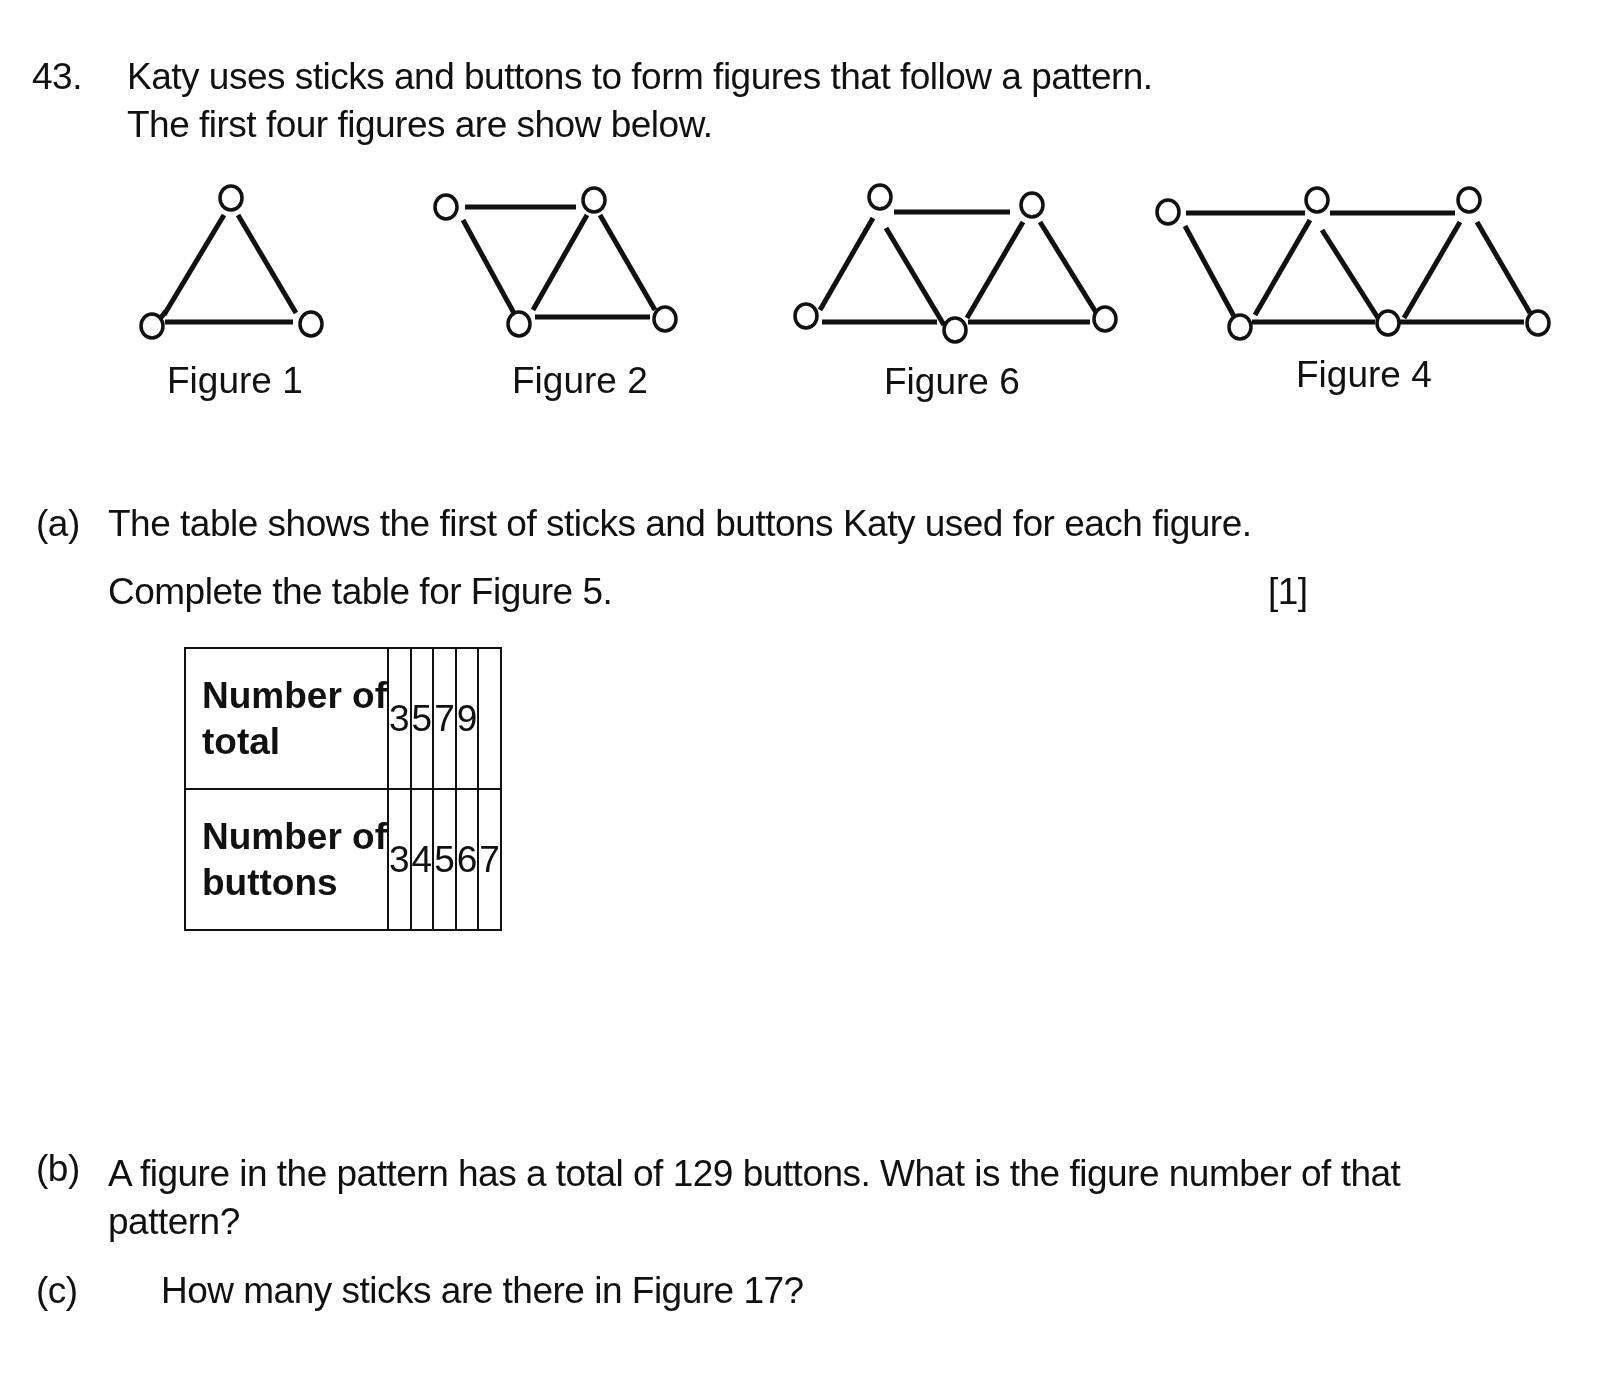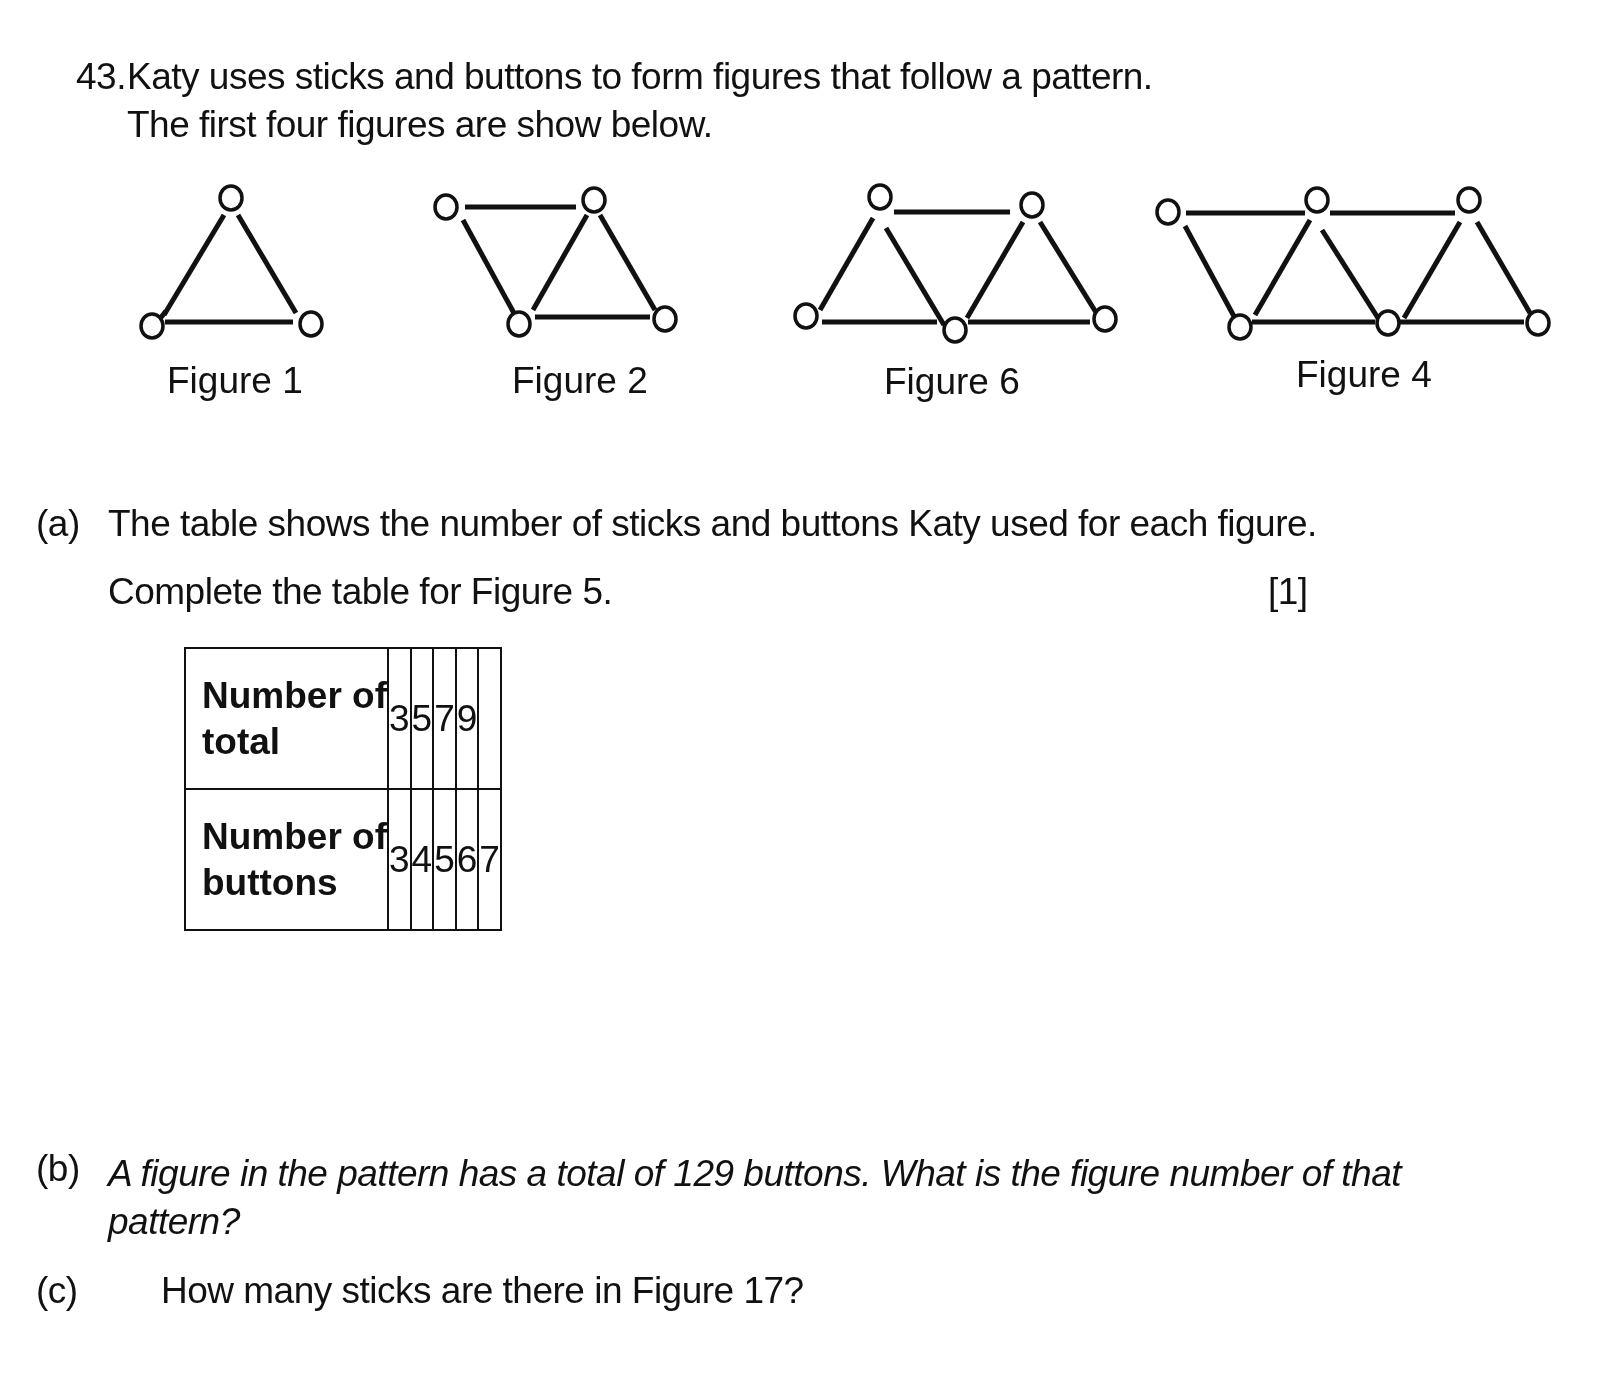--- a/index.html
+++ b/index.html
@@ -2,41 +2,41 @@
 <html><head>
 <meta charset="utf-8">
 <style>
   html, body { margin: 0; padding: 0; }
   body {
     width: 1600px; height: 1397px; background: #ffffff; position: relative; overflow: hidden;
     font-family: "Liberation Sans", sans-serif; color: #111;
   }
   .abs { position: absolute; }
   .txt { font-size: 37px; letter-spacing: -0.5px; line-height: 1; white-space: nowrap; }
-  .qnum { left: 32px; top: 58px; margin-left: 44px; }
+  .qnum { left: 32px; top: 58px; }
   .intro1 { left: 127px; top: 58px; }
   .intro2 { left: 127px; top: 106px; }
   .figs { left: 0; top: 170px; width: 1600px; height: 260px; }
   .figlabel { font-size: 37px; line-height: 1; }
   .parta-label { left: 36px; top: 505px; }
   .parta-text { left: 108px; top: 505px; }
   .parta-sub { left: 108px; top: 573px; }
   .marks { left: 1268px; top: 573px; }
   table.data {
     position: absolute; left: 184px; top: 647px; border-collapse: collapse;
   }
   table.data td {
     border: 2px solid #111; text-align: center; vertical-align: middle;
     font-size: 37px; height: 139px; padding: 0;
   }
   table.data td.hdr {
     text-align: left; font-weight: bold; padding-left: 16px; line-height: 1.22;
   }
   .partb-label { left: 36px; top: 1150px; }
-  .partb-text { left: 108px; top: 1150px; line-height: 48px; white-space: normal; width: 1420px; font-style: italic; }
+  .partb-text { left: 108px; top: 1150px; line-height: 48px; white-space: normal; width: 1420px; }
   .partc-label { left: 36px; top: 1272px; }
   .partc-text { left: 124px; top: 1272px; margin-left: 37px; }
 </style>
 </head>
 <body>
 
 <div class="abs txt qnum">43.</div>
 <div class="abs txt intro1">Katy uses sticks and buttons to form figures that follow a pattern.</div>
 <div class="abs txt intro2">The first four figures are show below.</div>
 
@@ -107,21 +107,21 @@
     </g>
   </svg>
 </div>
 
 <div class="abs figlabel" style="left:167px; top:362px;">Figure 1</div>
 <div class="abs figlabel" style="left:512px; top:362px;">Figure 2</div>
 <div class="abs figlabel" style="left:884px; top:363px;">Figure 6</div>
 <div class="abs figlabel" style="left:1296px; top:346px;margin-top:10px;">Figure 4</div>
 
 <div class="abs txt parta-label">(a)</div>
-<div class="abs txt parta-text">The table shows the number of sticks and buttons Katy used for each figure.</div>
+<div class="abs txt parta-text">The table shows the first of sticks and buttons Katy used for each figure.</div>
 <div class="abs txt parta-sub">Complete the table for Figure 5.</div>
 <div class="abs txt marks">[1]</div>
 
 <table class="data">
   <tbody>
   <tr>
     <td class="hdr"><span>Number of</span><br><span>total</span></td>
     <td>3</td>
     <td>5</td>
     <td>7</td>

